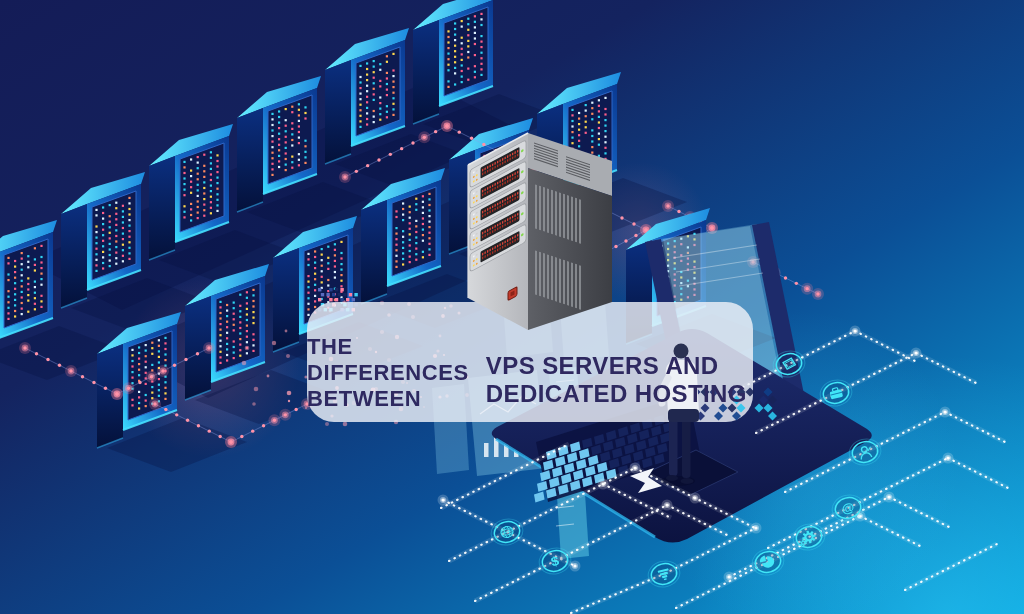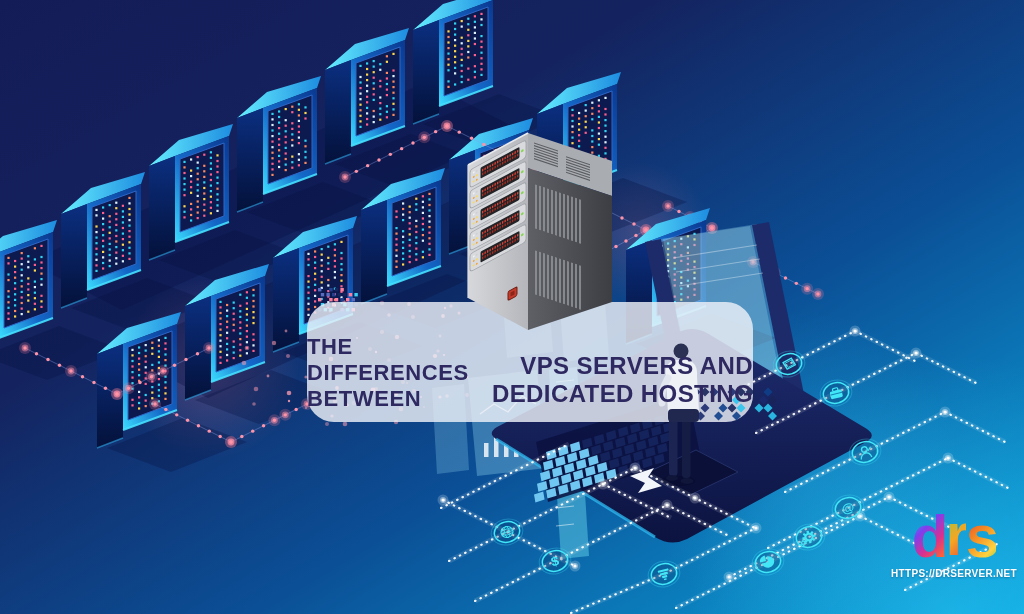--- a/index.html
+++ b/index.html
@@ -2,21 +2,21 @@
 <html><head>
 <meta charset="utf-8">
 <style>
   html,body{margin:0;padding:0;background:#0a1030;}
   .stage{position:relative;width:1024px;height:614px;overflow:hidden;font-family:"Liberation Sans",sans-serif;}
   .stage svg{position:absolute;left:0;top:0;}
   .banner-text{position:absolute;left:307px;top:302px;width:446px;height:120px;
     display:flex;flex-direction:row;align-items:center;box-sizing:border-box;padding-top:22px;
     pointer-events:none;}
   .banner-text .t1{font-size:22px;font-weight:700;letter-spacing:.6px;color:#2e2960;line-height:26px;}
-  .banner-text .t2{font-size:24px;font-weight:700;letter-spacing:.4px;color:#2e2960;line-height:28px;margin-top:14px;text-align:right;}
+  .banner-text .t2{font-size:24px;font-weight:700;letter-spacing:.4px;color:#2e2960;line-height:28px;margin-top:14px;}
   .logo{position:absolute;left:888px;top:512px;width:132px;text-align:center;pointer-events:none;}
   .drs{font-size:60px;font-weight:800;line-height:.82;letter-spacing:-3px;}
   .drs .L{background-clip:text;-webkit-background-clip:text;color:transparent;-webkit-text-fill-color:transparent;display:inline-block;}
   .drs .d{background-image:linear-gradient(135deg,#19c3e6 0%,#7d3ff0 35%,#d9318e 65%,#ff6a2a 95%);}
   .drs .r{background-image:linear-gradient(135deg,#8bc94a 0%,#f5a623 55%,#e64c3c 100%);transform:translateY(-2px);}
   .drs .s{background-image:linear-gradient(135deg,#e6392e 0%,#f58c22 45%,#ffd23e 80%,#8bc34a 100%);}
   .url{margin-top:7px;font-size:10px;font-weight:700;color:#ffffff;letter-spacing:.3px;text-shadow:0 1px 2px rgba(0,40,80,.4);}
 </style>
 </head>
 <body>
@@ -1700,17 +1700,13 @@
  <circle cx="681" cy="351" r="7.5" fill="#2a3152"></circle>
         </g>
       </g>
   </svg>
 
   <div class="banner-text">
     <div class="t1">THE DIFFERENCES BETWEEN</div>
     <div class="t2">VPS SERVERS AND DEDICATED HOSTING</div>
   </div>
 
-  <div class="logo">
-    <div class="drs"><span class="L d">d</span><span class="L r">r</span><span class="L s">s</span></div>
-    <div class="url">HTTPS://DRSERVER.NET</div>
-  </div>
 </div>
 
 </body></html>

